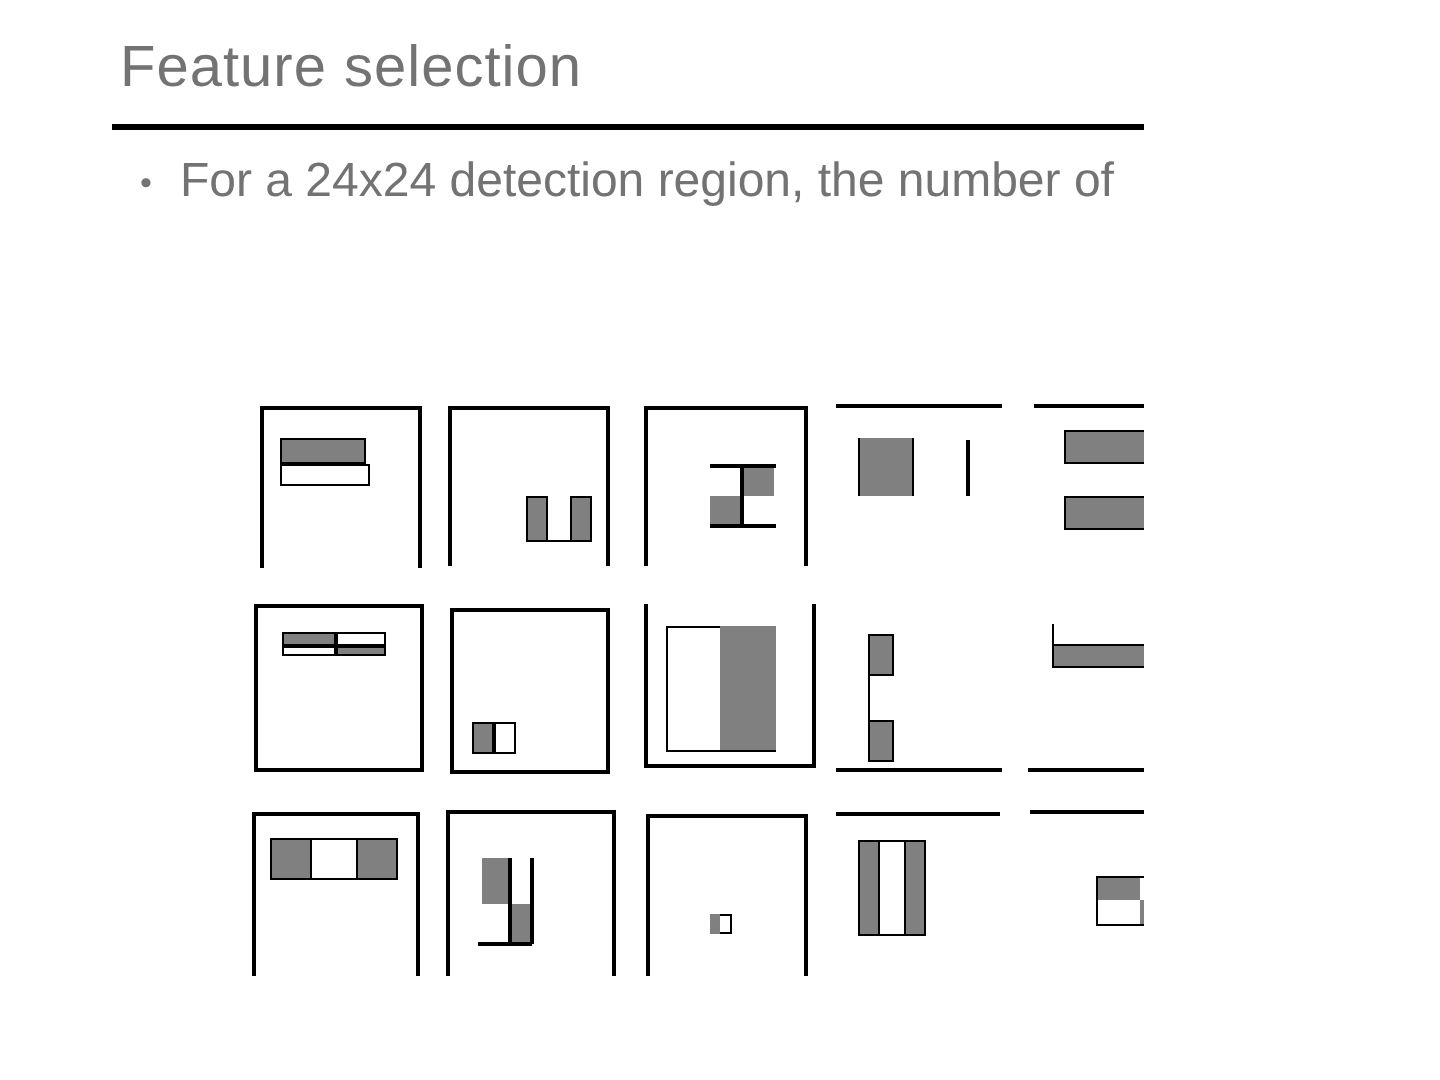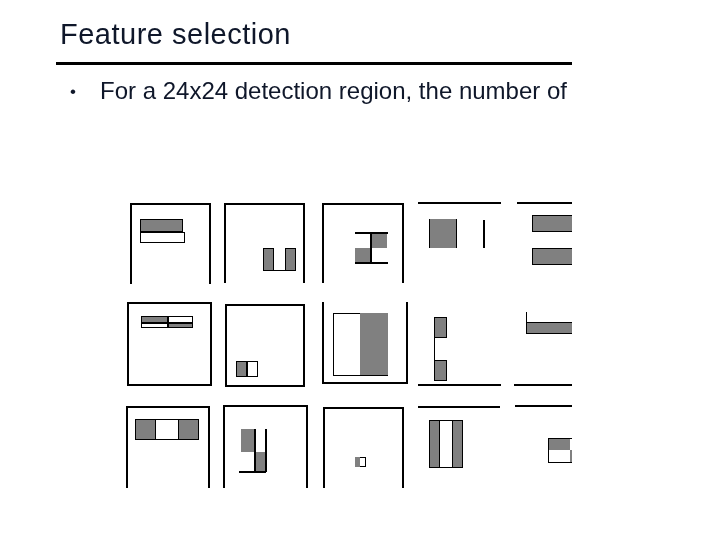--- a/index.html
+++ b/index.html
@@ -1,22 +1,22 @@
 <!DOCTYPE html>
 <html><head>
 <meta charset="utf-8">
 <style>
   html,body{margin:0;padding:0;background:#ffffff;}
   #page{position:relative;width:572px;height:540px;background:#ffffff;overflow:hidden;
-        font-family:"Liberation Sans",sans-serif;color:#0f172a;}
+        font-family:"Liberation Sans",sans-serif;color:#737373;}
   .slide-title{position:absolute;left:60px;top:18px;font-size:29px;font-weight:400;
                letter-spacing:0.5px;white-space:nowrap;}
   .title-rule{position:absolute;left:56px;top:62px;width:612px;height:3px;background:#000;}
   .bullet-glyph{position:absolute;left:70px;top:83px;font-size:17px;line-height:17px;}
-  .bullet-text{position:absolute;left:100px;top:77px;font-size:24px;line-height:28px;
+  .bullet-text{position:absolute;left:90px;top:77px;font-size:24px;line-height:28px;
                white-space:nowrap;}
   #feature-grid{position:absolute;left:0;top:0;width:720px;height:540px;}
   .fbox{position:absolute;box-sizing:border-box;}
   .frect{position:absolute;box-sizing:border-box;}
   .fline{position:absolute;background:#000;}
 </style>
 </head>
 <body>
 
 <div id="page">

